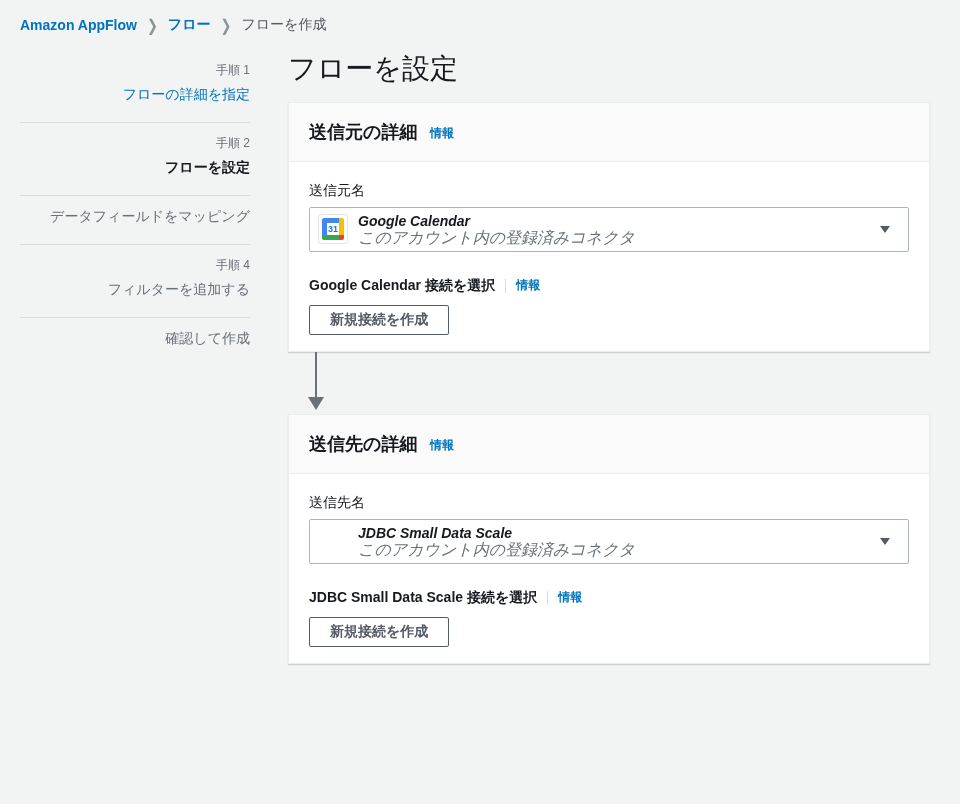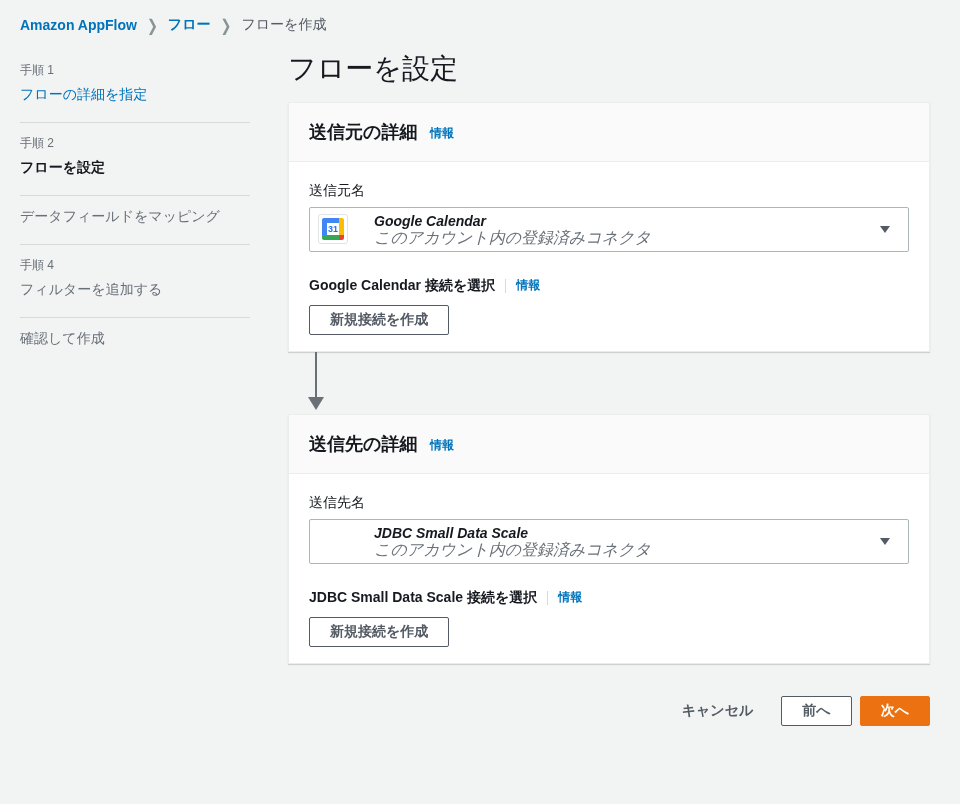--- a/index.html
+++ b/index.html
@@ -13,42 +13,42 @@
   .screen{width:960px; height:804px; background:var(--bg); overflow:hidden; position:relative;}
 
   
   .breadcrumb{padding:16px 20px 0 20px; font-size:14px; display:flex; align-items:center; gap:10px;}
   .crumb-link{color:var(--link); text-decoration:none; cursor:pointer;font-weight:bold;}
   .crumb-current{color:var(--mid);}
   .crumb-sep{color:#879596; font-size:13px; transform:scaleY(1.25); display:inline-block;}
 
   
   .layout{display:flex; padding:0 20px; margin-top:16px;}
-  .sidebar{width:230px; margin-right:38px; flex:none;}
+  .sidebar{width:230px; margin-right:38px; flex:none;text-align:right;}
   .step{padding:12px 0 18px;}
   .step + .step{border-top:1px solid #d5dbdb;}
   .step-label{font-size:12px; color:var(--gray); margin-bottom:7px;}
   .step-title{font-size:14px; color:var(--gray);}
   .step.is-link .step-title{color:var(--link); cursor:pointer;}
   .step.is-current .step-title{color:var(--ink); font-weight:700;}
 
   .main{width:642px; flex:none;}
   h1.page-title{font-size:28px; font-weight:400; color:var(--ink); margin:2px 0 16px 0; line-height:1.2;}
 
   
   .card{background:#fff; border:1px solid var(--border); box-shadow:0 1px 1px 0 rgba(0,28,36,.15);}
   .card-header{background:var(--card-head); border-bottom:1px solid var(--border); padding:17px 20px;}
   .card-title{font-size:18px; font-weight:700; display:inline;}
   .info-link{font-size:12px; font-weight:700; color:var(--link); margin-left:8px; cursor:pointer; vertical-align:1px;}
   .card-body{padding:20px 20px 16px 20px;}
   .field-label{font-size:14px; margin-bottom:7px;}
 
   
   .select{height:45px; background:#fff; border:1px solid var(--input-border); border-radius:2px;
-          display:flex; align-items:center; padding:0 18px 0 8px; cursor:pointer; margin-bottom:25px;gap:16px;}
+          display:flex; align-items:center; padding:0 18px 0 8px; cursor:pointer; margin-bottom:25px;}
   .select .icon-slot{width:30px; height:30px; flex:none; margin-right:10px; display:flex; align-items:center; justify-content:center;}
   .select .icon-slot.tile{background:#fff; border:1px solid #e1e4e4; border-radius:3px;}
   .select .opt{flex:1; min-width:0;font-style:italic;}
   .opt-name{font-size:14px; font-weight:700; line-height:17px;}
   .opt-desc{font-size:16px; color:var(--gray); line-height:15px;}
   .caret{width:0; height:0; border-left:5px solid transparent; border-right:5px solid transparent;
          border-top:7px solid var(--mid); flex:none;}
 
   
   .gc{width:22px; height:22px; border-radius:2px; overflow:hidden; display:grid;
@@ -186,20 +186,15 @@
 
           <div class="conn-row">
             <span class="conn-label">JDBC Small Data Scale 接続を選択</span>
             <span class="vsep"></span>
             <a class="conn-info">情報</a>
           </div>
           <button class="btn btn-secondary">新規接続を作成</button>
         </div>
       </section>
 
-      <div class="actions">
-        <button class="btn btn-link">キャンセル</button>
-        <button class="btn btn-secondary">前へ</button>
-        <button class="btn btn-primary">次へ</button>
-      </div>
     </main>
   </div>
 </div>
 
 </body></html>

